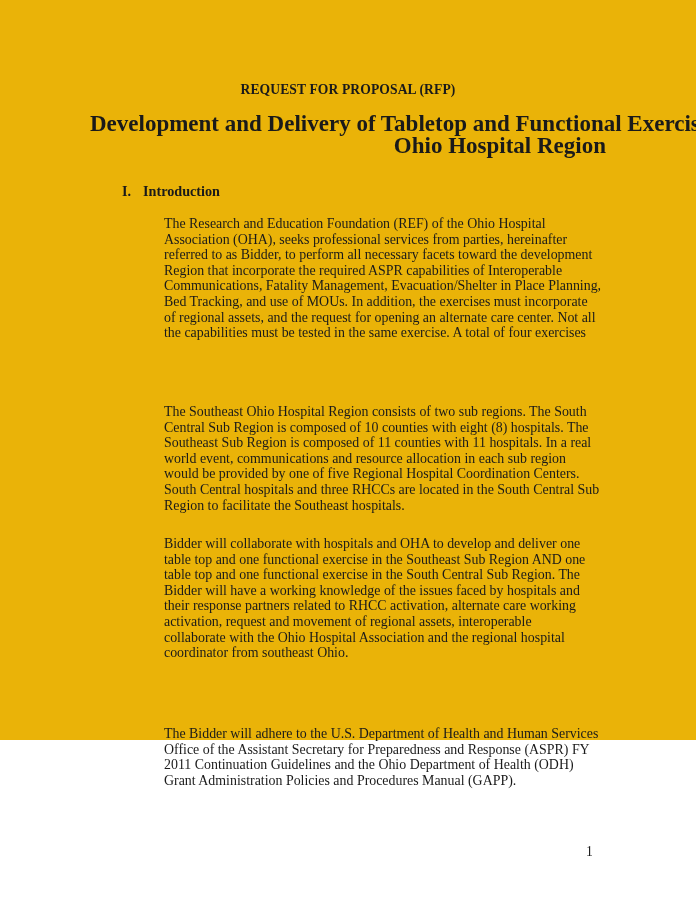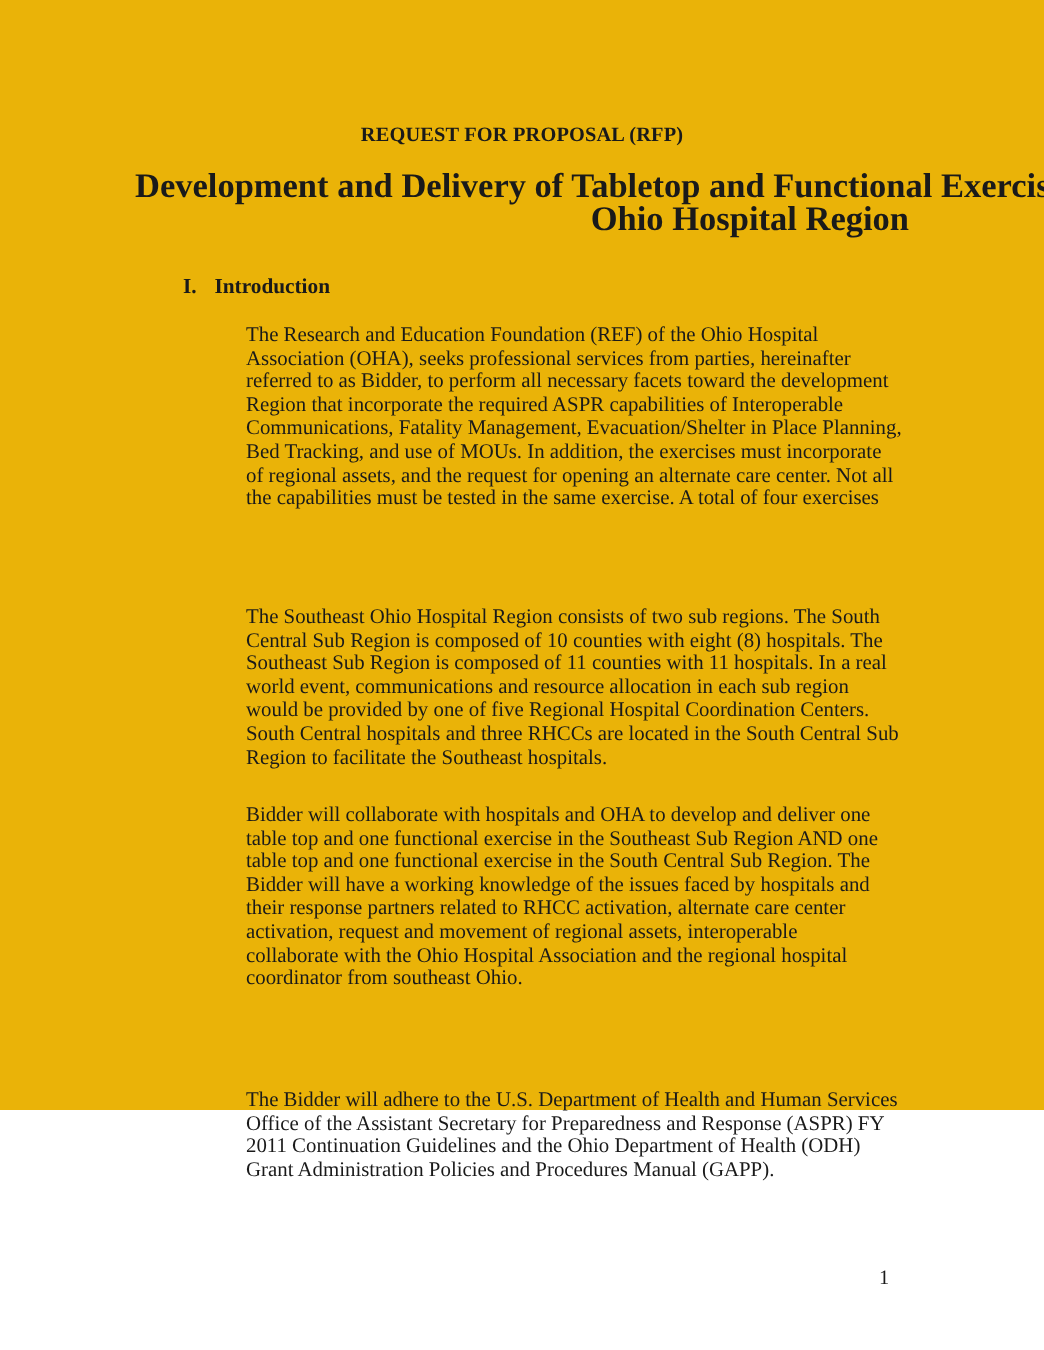--- a/index.html
+++ b/index.html
@@ -61,21 +61,21 @@
       <span class="ln">Region to facilitate the Southeast hospitals.</span>
     </p>
   </div>
 
   <div class="body p3">
     <p>
       <span class="ln">Bidder will collaborate with hospitals and OHA to develop and deliver one</span>
       <span class="ln">table top and one functional exercise in the Southeast Sub Region AND one</span>
       <span class="ln">table top and one functional exercise in the South Central Sub Region.  The</span>
       <span class="ln">Bidder will have a working knowledge of the issues faced by hospitals and</span>
-      <span class="ln">their response partners related to RHCC activation, alternate care center</span>
+      <span class="ln">their response partners related to RHCC activation, alternate care working</span>
       <span class="ln">activation, request and movement of regional assets, interoperable</span>
       <span class="ln">collaborate with the Ohio Hospital Association and the regional hospital</span>
       <span class="ln">coordinator from southeast Ohio.</span>
     </p>
   </div>
 
   <div class="body p4">
     <p>
       <span class="ln">The Bidder will adhere to the U.S. Department of Health and Human Services</span>
       <span class="ln">Office of the Assistant Secretary for Preparedness and Response (ASPR) FY</span>

